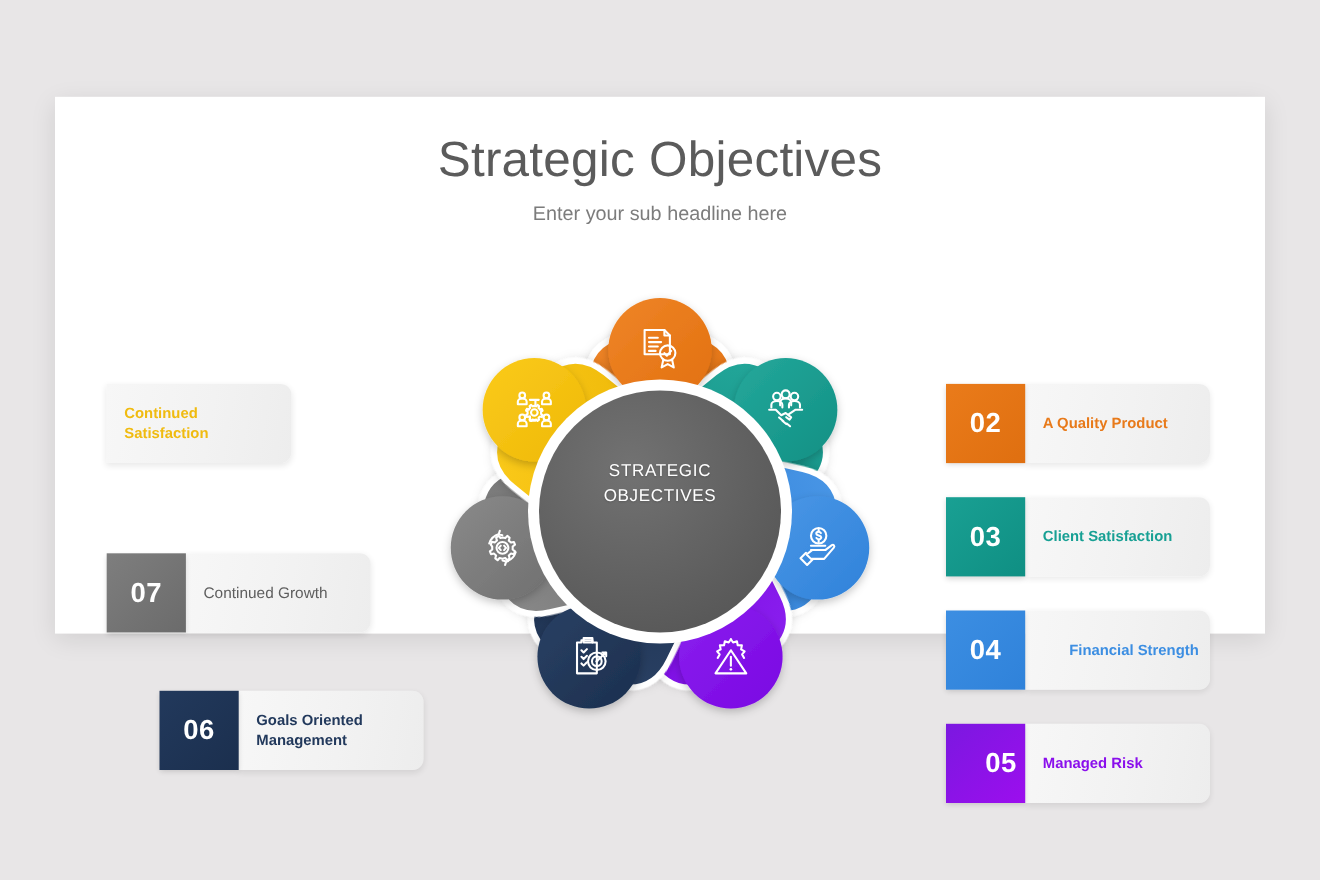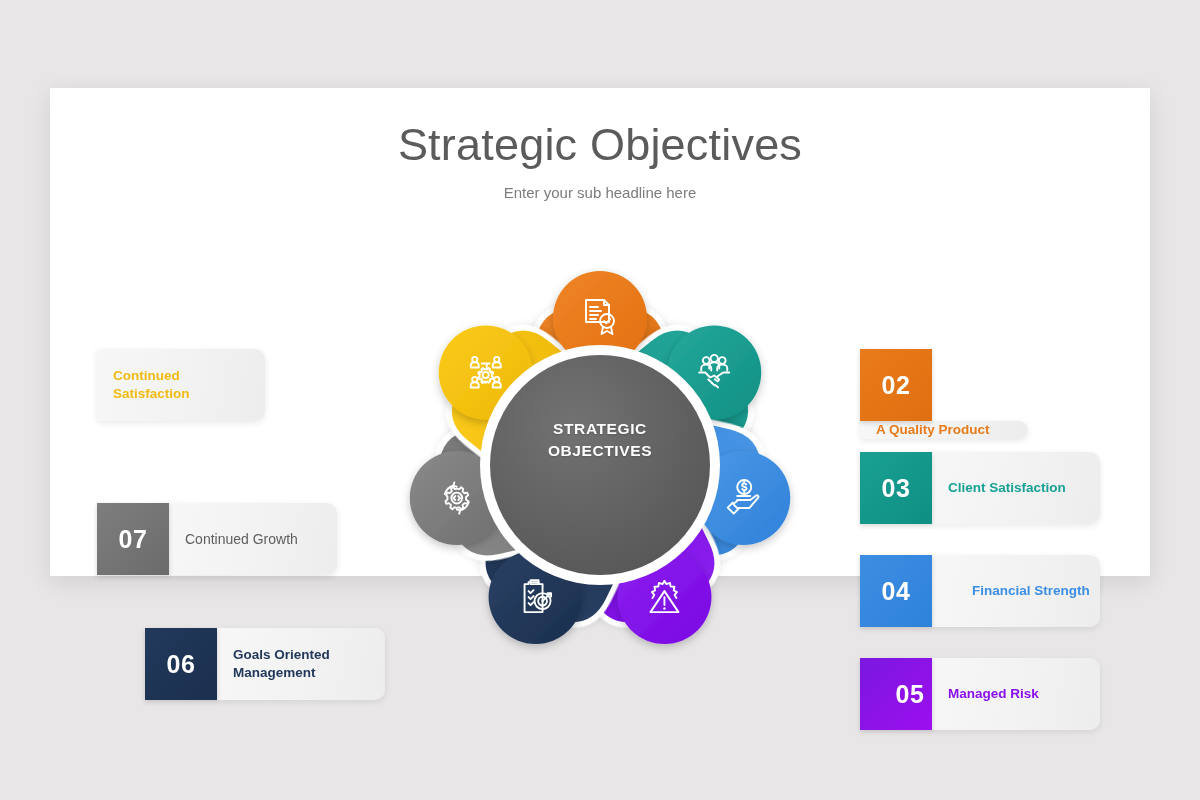--- a/index.html
+++ b/index.html
@@ -18,21 +18,21 @@
 
   
   #header { position: absolute; left: 0; top: 0; width: 1100px; text-align: center; }
   #title {
     margin-top: 32px;
     font-size: 45px; font-weight: 400; color: #5b5b5b;
     letter-spacing: 0.2px; line-height: 1.1;
   }
   #subtitle {
     margin-top: 14px;
-    font-size: 15px; font-weight: 400; color: #7c7c7c;
+    font-size: 18px; font-weight: 400; color: #7c7c7c;
   }
 
   
   .row { position: absolute; height: 72px; display: flex; align-items: stretch; }
   .row.left  { left: 47px; }
   .row.right { left: 810px; }
   .chip {
     width: 72px; height: 72px; flex: 0 0 72px;
     display: flex; align-items: center; justify-content: center;
     color: #ffffff; font-size: 25px; font-weight: bold;
@@ -53,21 +53,21 @@
     white-space: pre-line;
   }
   .label.plain { font-weight: normal; font-size: 14px; }
 
   
   #wheel { position: absolute; left: 300px; top: 130px; width: 500px; height: 480px; }
   #wheel svg { display: block; }
   .hub-text {
     position: absolute; left: 150px; top: 200px; width: 200px;
     text-align: center; color: #ffffff;
-    font-size: 15.5px; font-weight: bold; line-height: 1.45;
+    font-size: 15.5px; font-weight: normal; line-height: 1.45;
     letter-spacing: 0.6px; white-space: pre-line;
     text-shadow: 0 1px 2px rgba(0,0,0,0.18);
     pointer-events: none;
   }
 </style>
 </head>
 <body>
 
 <div id="slide">
 
@@ -76,21 +76,21 @@
     <div id="subtitle">Enter your sub headline here</div>
   </div>
 
   <div id="rows">
       <div class="row left" style="top: 261px;">
         <div class="body">
           <div class="label" style="color: rgb(240, 187, 16);">Continued
 Satisfaction</div>
         </div>
       </div>
-      <div class="row right" style="top: 261px; flex-direction: column;">
+      <div class="row right" style="top: 261px;">
         <div class="chip" style="background: linear-gradient(135deg, rgb(234, 123, 26) 0%, rgb(223, 111, 16) 100%);">02</div>
         <div class="body">
           <div class="label" style="color: rgb(232, 122, 26);">A Quality Product</div>
         </div>
       </div>
       <div class="row right" style="top: 364px;">
         <div class="chip" style="background: linear-gradient(135deg, rgb(25, 160, 147) 0%, rgb(15, 143, 131) 100%);">03</div>
         <div class="body">
           <div class="label" style="color: rgb(23, 160, 148);">Client Satisfaction</div>
         </div>

